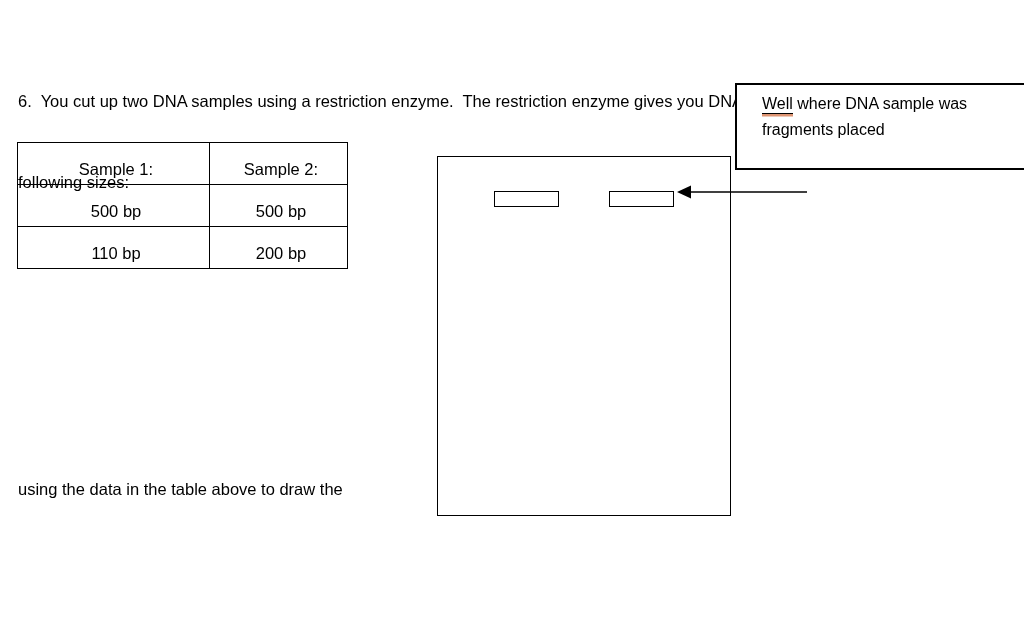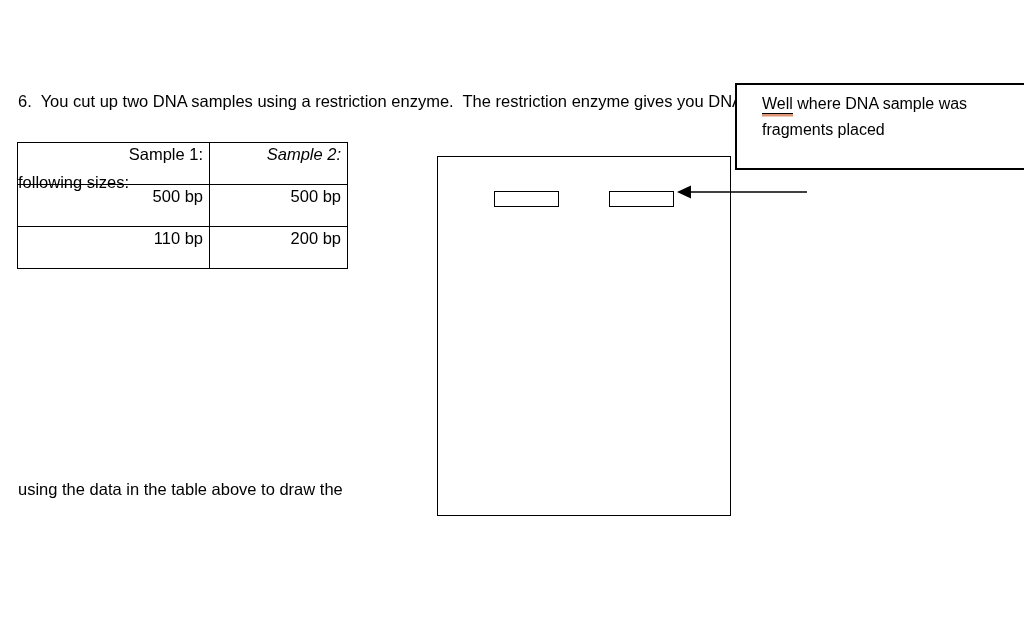--- a/index.html
+++ b/index.html
@@ -20,29 +20,29 @@
   
   .frag-table{
     position:absolute;left:17px;top:142px;
     border-collapse:collapse;
     font-size:16.5px;
     table-layout:fixed;
   }
   .frag-table th,.frag-table td{
     border:1.5px solid #000;
     font-weight:normal;
-    text-align:right;
+    text-align:center;
     vertical-align:top;
-    padding:0 6px 0 11px;
+    padding:15px 6px 0 11px;
     height:42px;
     box-sizing:border-box;
     line-height:22px;
   }
   .frag-table .col1{width:192px;}
-  .frag-table .col2{width:138px;font-style:italic;}
+  .frag-table .col2{width:138px;}
   
   .instructions{
     position:absolute;left:18px;top:387px;
     font-size:16.5px;line-height:41px;
     white-space:pre;
   }
   
   .gel{
     position:absolute;left:437px;top:156px;
     width:292px;height:358px;

